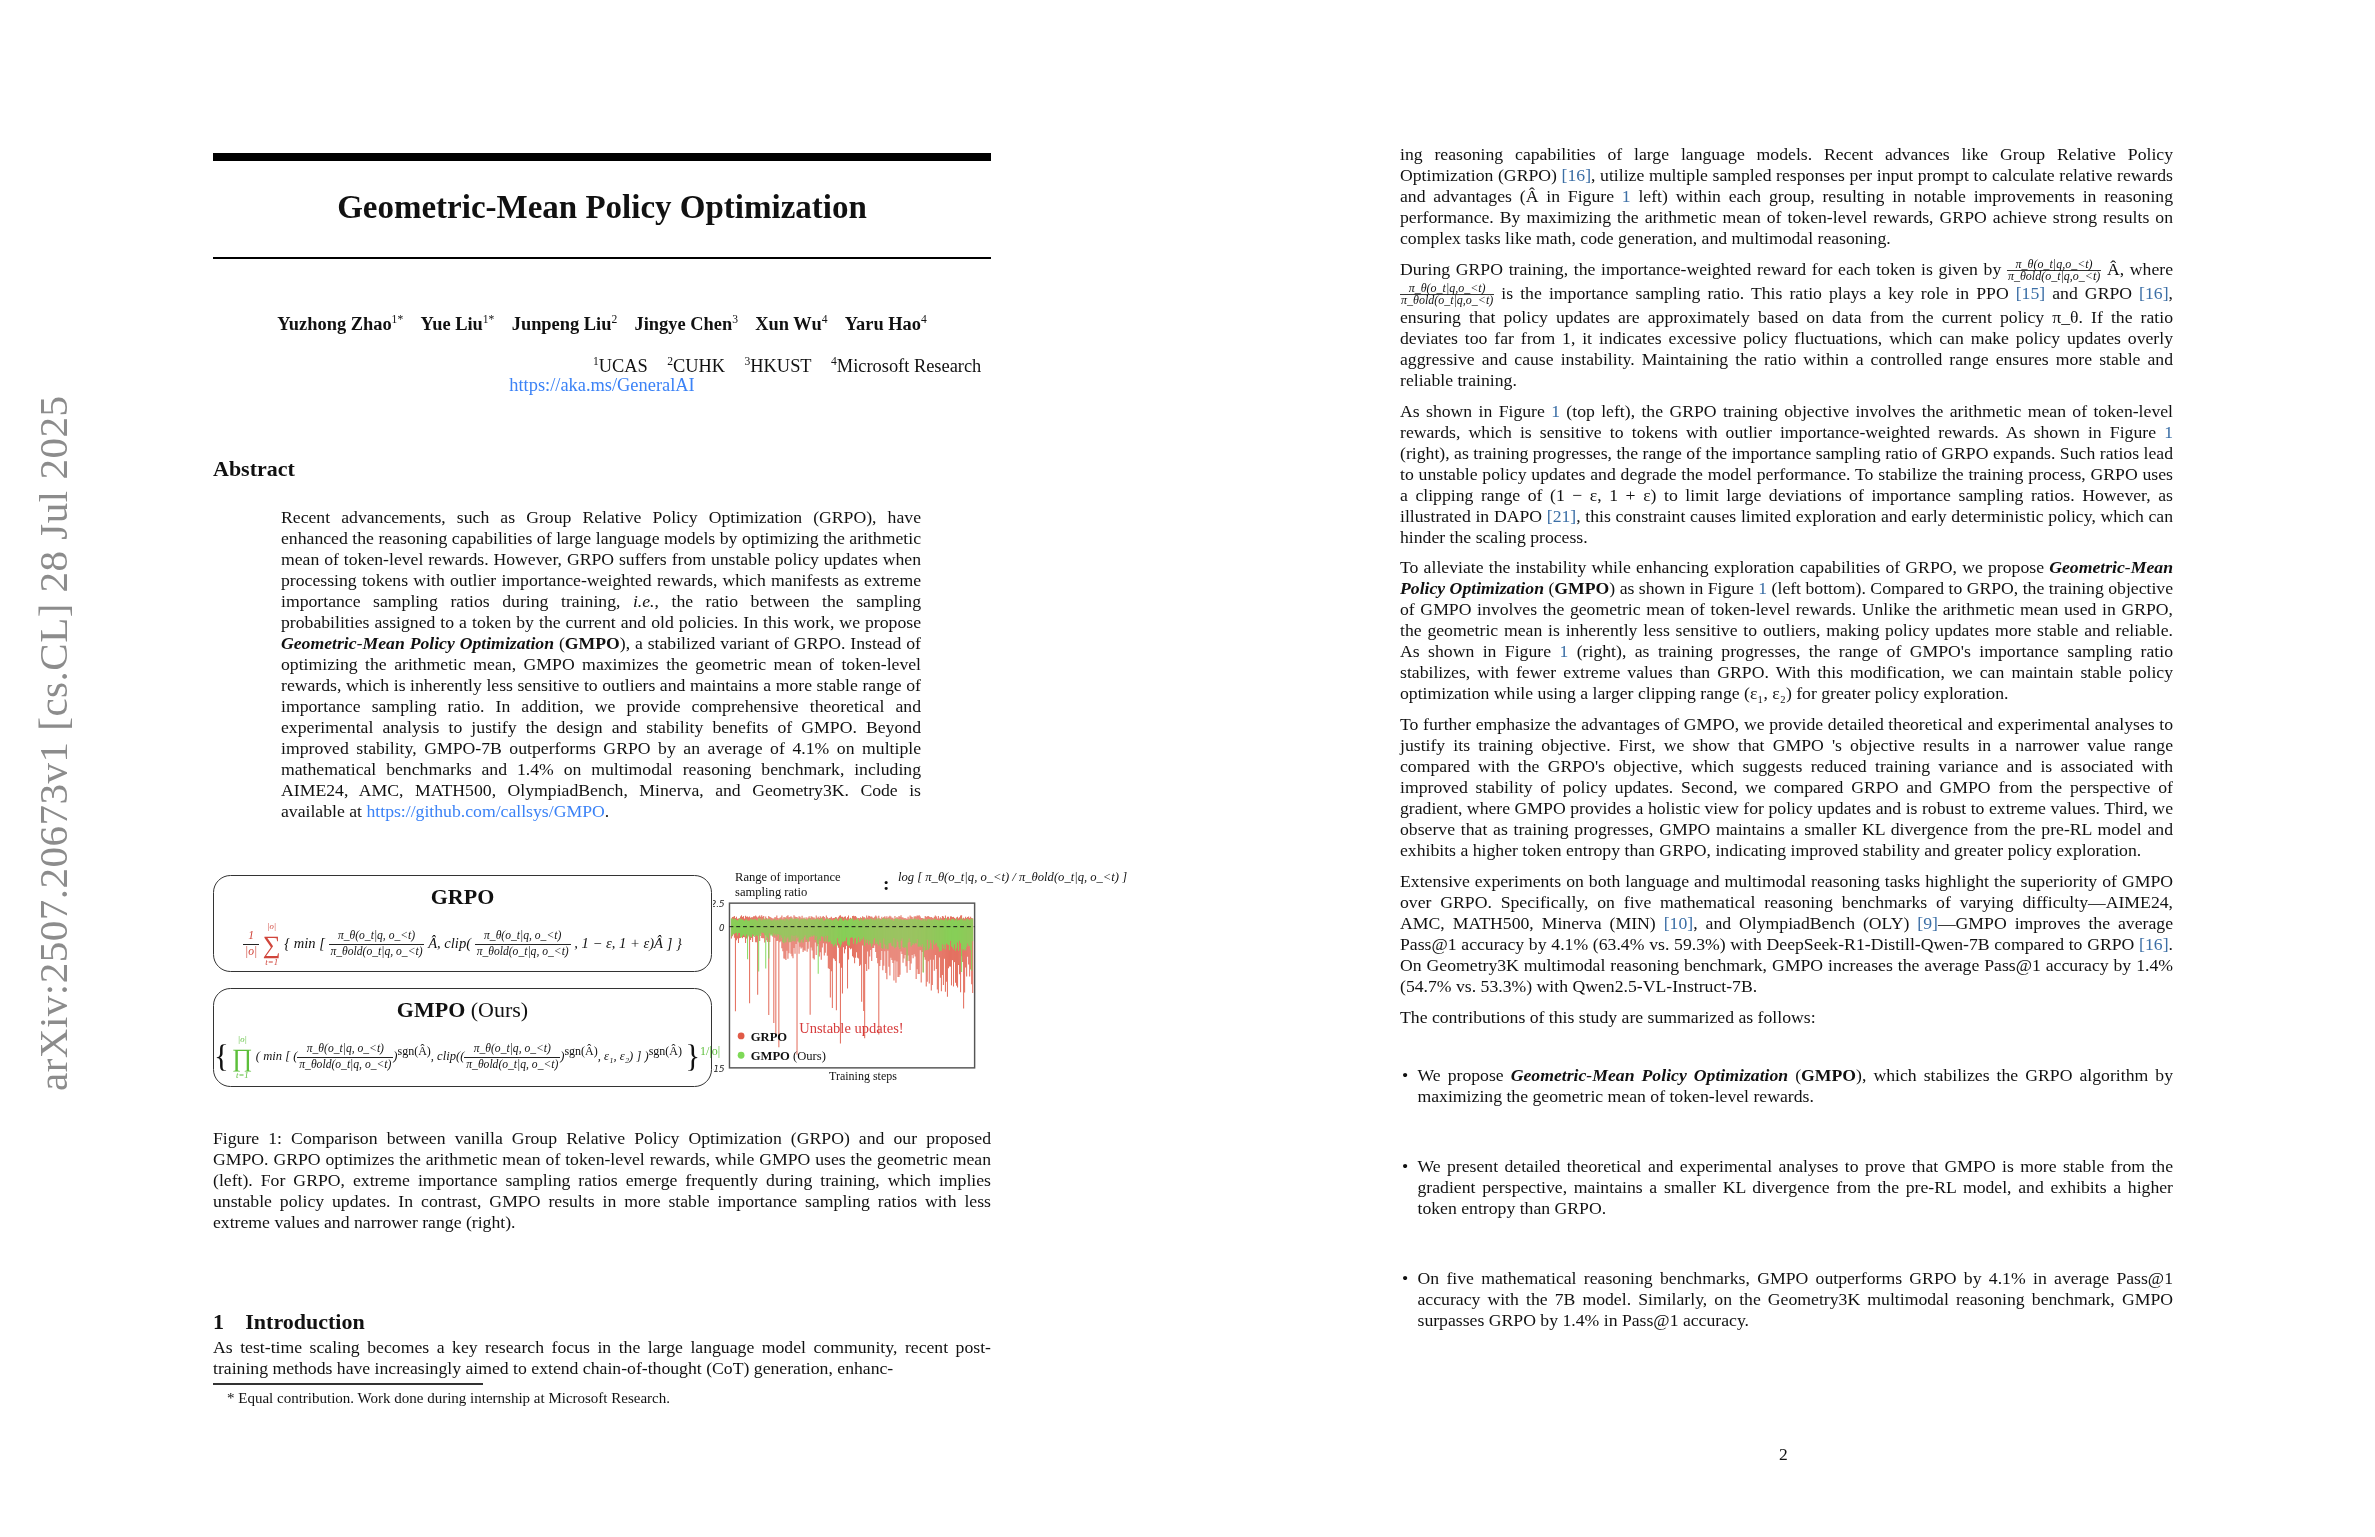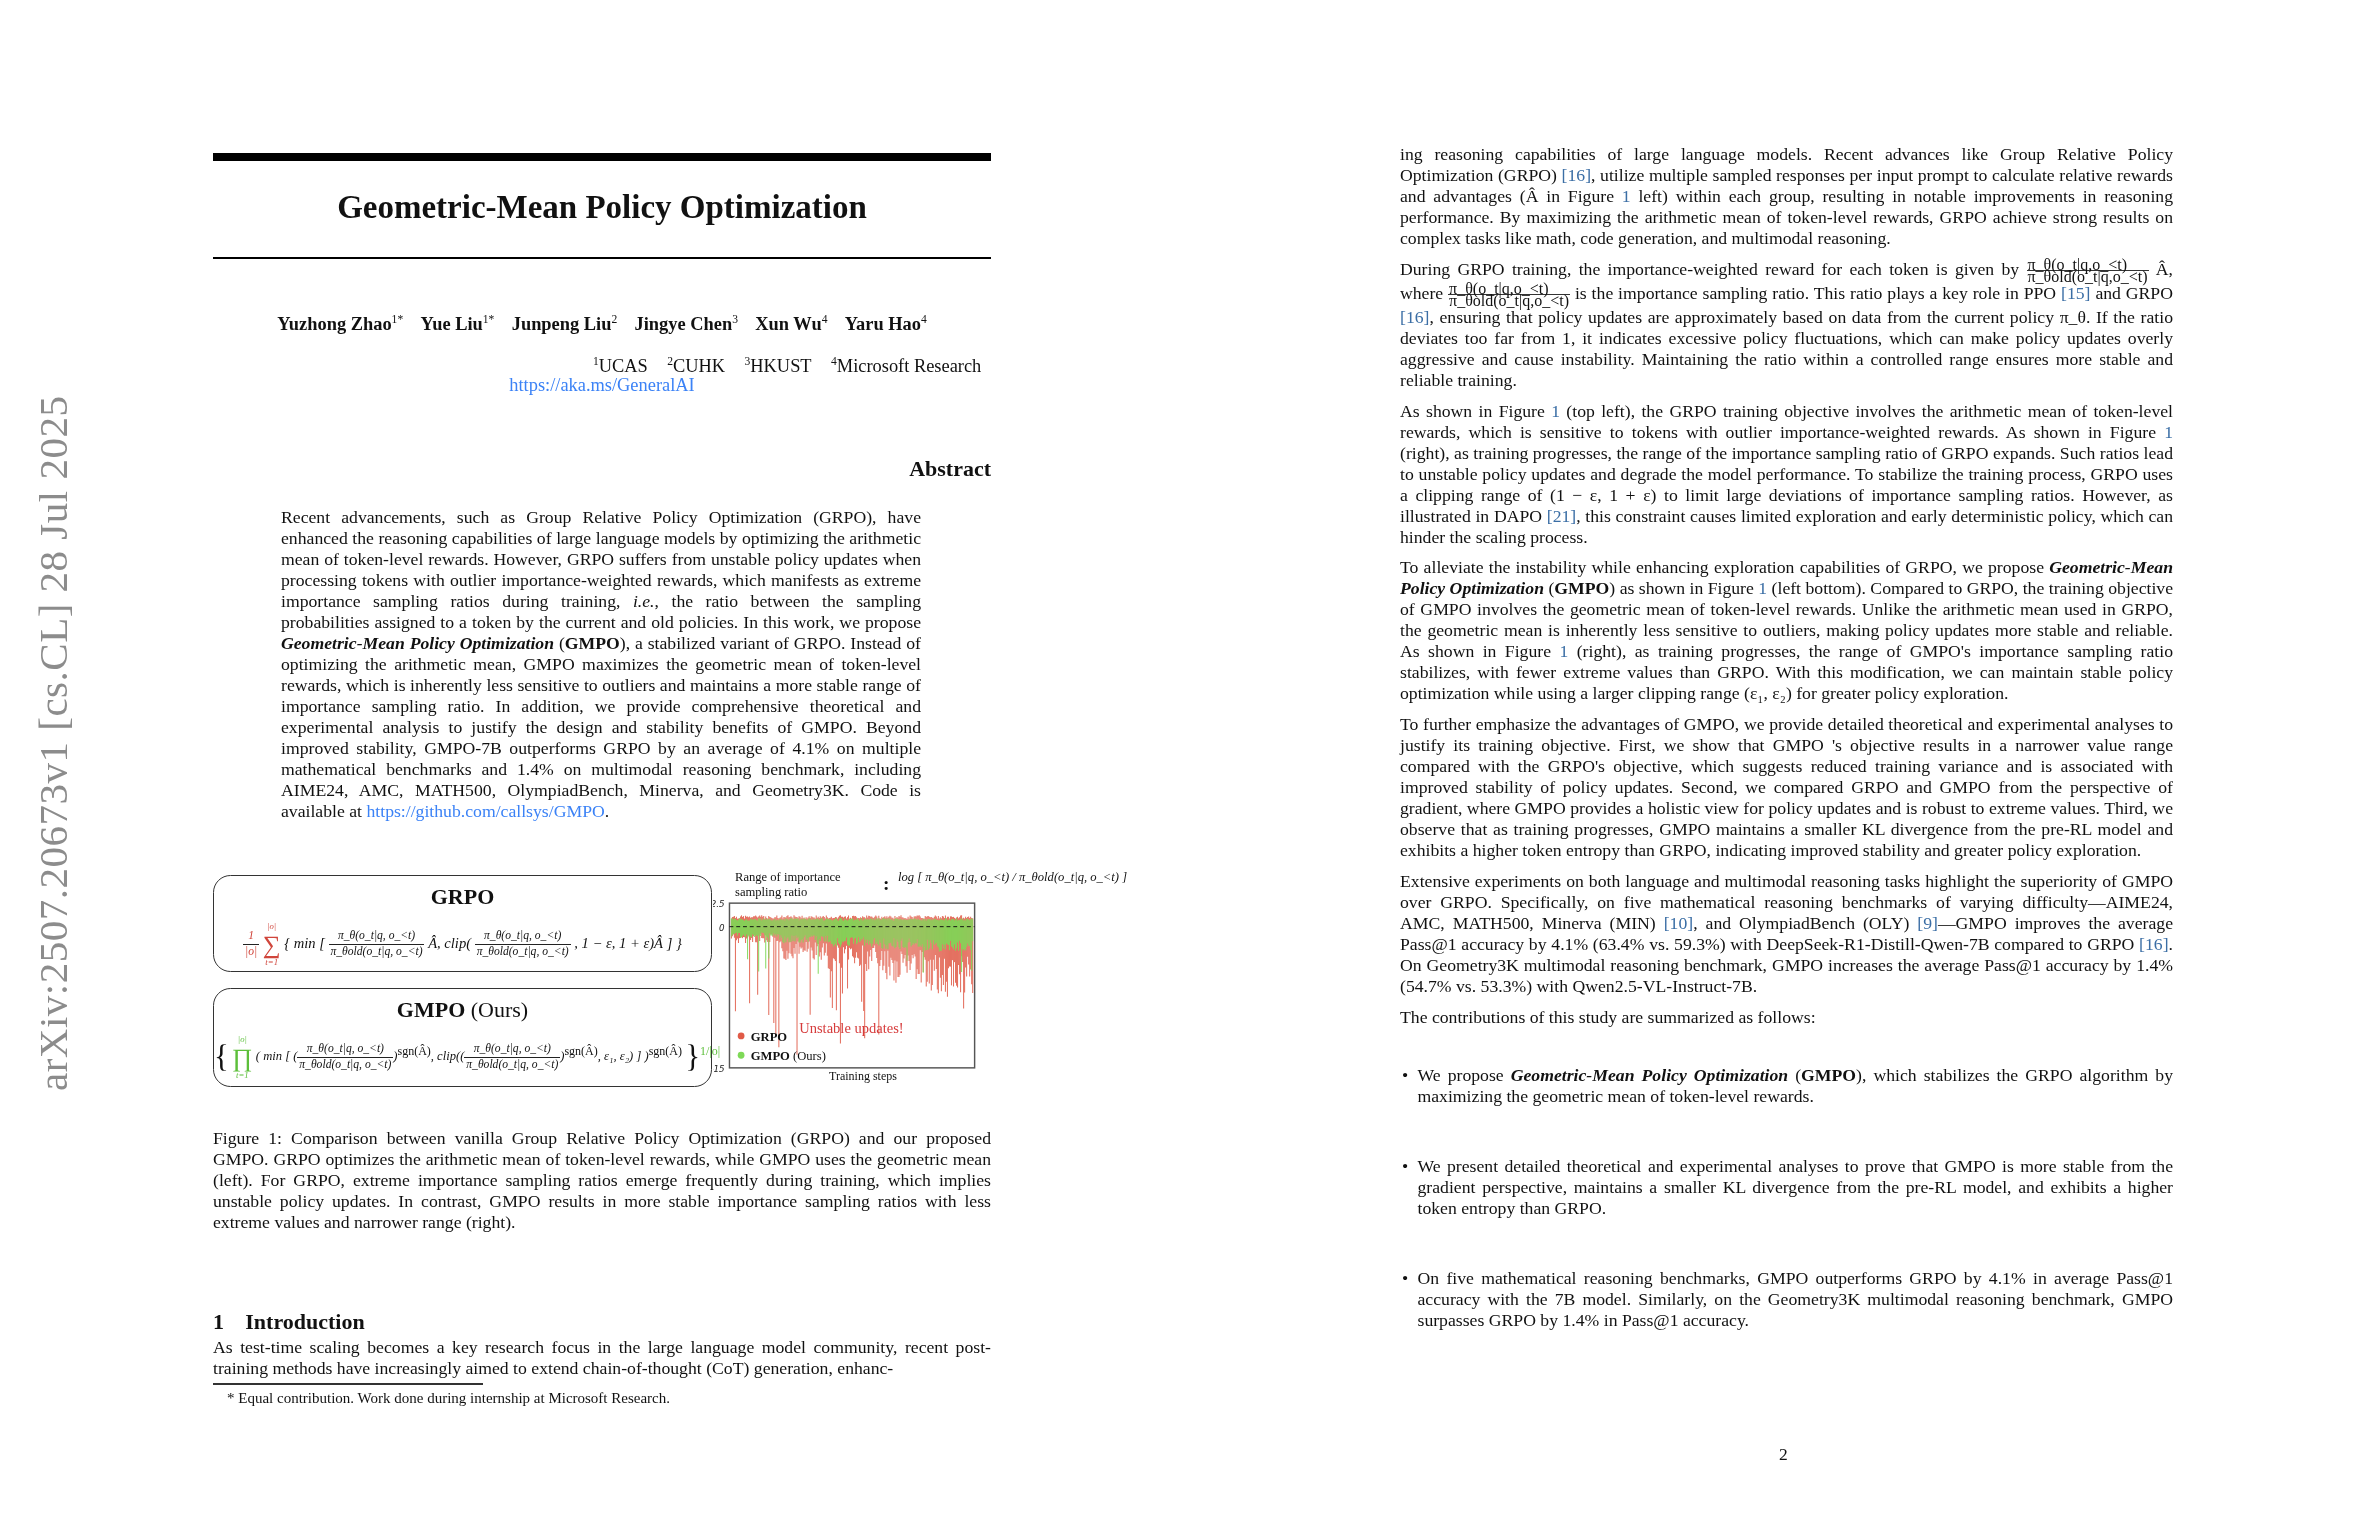--- a/index.html
+++ b/index.html
@@ -19,21 +19,21 @@
   #paper-title { left:213px; top:189px; width:778px; text-align:center; font-size:33px; font-weight:bold; }
   #authors { left:213px; top:309px; width:778px; text-align:center; font-size:18.4px; line-height:21.3px; font-weight:bold; }
   #authors .row { display:block; }
   #authors .name { margin:0 8.7px; white-space:nowrap; }
   #authors sup { font-weight:normal; font-size:11.6px; }
   #affils { left:213px; top:351px; width:778px; text-align:right; font-size:18.4px; line-height:21.3px; }
   #affils span.aff { margin:0 9.7px; }
   #affils sup { font-size:11.6px; }
   #homepage-link { left:213px; top:375px; width:778px; text-align:center; font-size:18.4px; }
 
-  #abstract-heading { left:213px; top:456px; width:778px; text-align:right; font-size:22px; font-weight:bold; }
+  #abstract-heading { left:213px; top:456px; width:778px; text-align:left; font-size:22px; font-weight:bold; }
   #abstract-body { left:281px; top:507px; width:640px; font-size:17.7px; line-height:21px; text-align:justify; }
 
   
   .eq-box { left:213px; width:497px; border:1.6px solid #333; border-radius:17.5px; background:#fff; }
   #grpo-box { top:875px; height:95px; }
   #gmpo-box { top:988px; height:97px; }
   .eq-title { position:absolute; left:0; right:0; top:7.8px; text-align:center; font-size:22px; font-weight:bold; }
   .eq-title .ours { font-weight:normal; }
   .eq-formula { position:absolute; left:0; right:0; top:43px; text-align:center; font-size:14.6px; font-style:italic; white-space:nowrap; }
   .eq-formula .red { color:#d0453b; }
@@ -54,21 +54,21 @@
 
   #intro-heading { left:213px; top:1289px; font-size:22px; font-weight:bold;margin-top:20px; }
   #intro-heading .num { margin-right:21.3px; }
   #intro-text { left:213px; top:1337px; width:778px; font-size:17.7px; line-height:21px; text-align:justify; }
   .fn-rule { left:213px; top:1383px; width:270px; height:1.5px; background:#333; }
   #footnote { left:227px; top:1390px; font-size:15px; }
 
   
   #right-col { left:1400px; top:144px; width:773px; font-size:17.7px; line-height:21px; }
   #right-col p { margin:0 0 9.7px 0; text-align:justify; }
-  .inl-frac { display:inline-block; vertical-align:middle; font-size:16px; line-height:11.6px; }
+  .inl-frac { display:inline-block; vertical-align:middle; text-align:center; font-size:12px; line-height:11.6px; font-style:italic; }
   .inl-frac .num { display:block; border-bottom:1px solid #333; padding:0 1px; }
   .inl-frac .den { display:block; padding:0 1px; }
   ul.contrib { list-style:none; padding:0; margin:37px 0 0 0; }
   ul.contrib li { position:relative; padding-left:17.5px; margin-bottom:49px; text-align:justify; }
   ul.contrib li .bullet { position:absolute; left:1.9px; top:0; }
   #page-number { left:1779px; top:1444px; font-size:17.5px; }
 </style>
 </head>
 <body>
 

